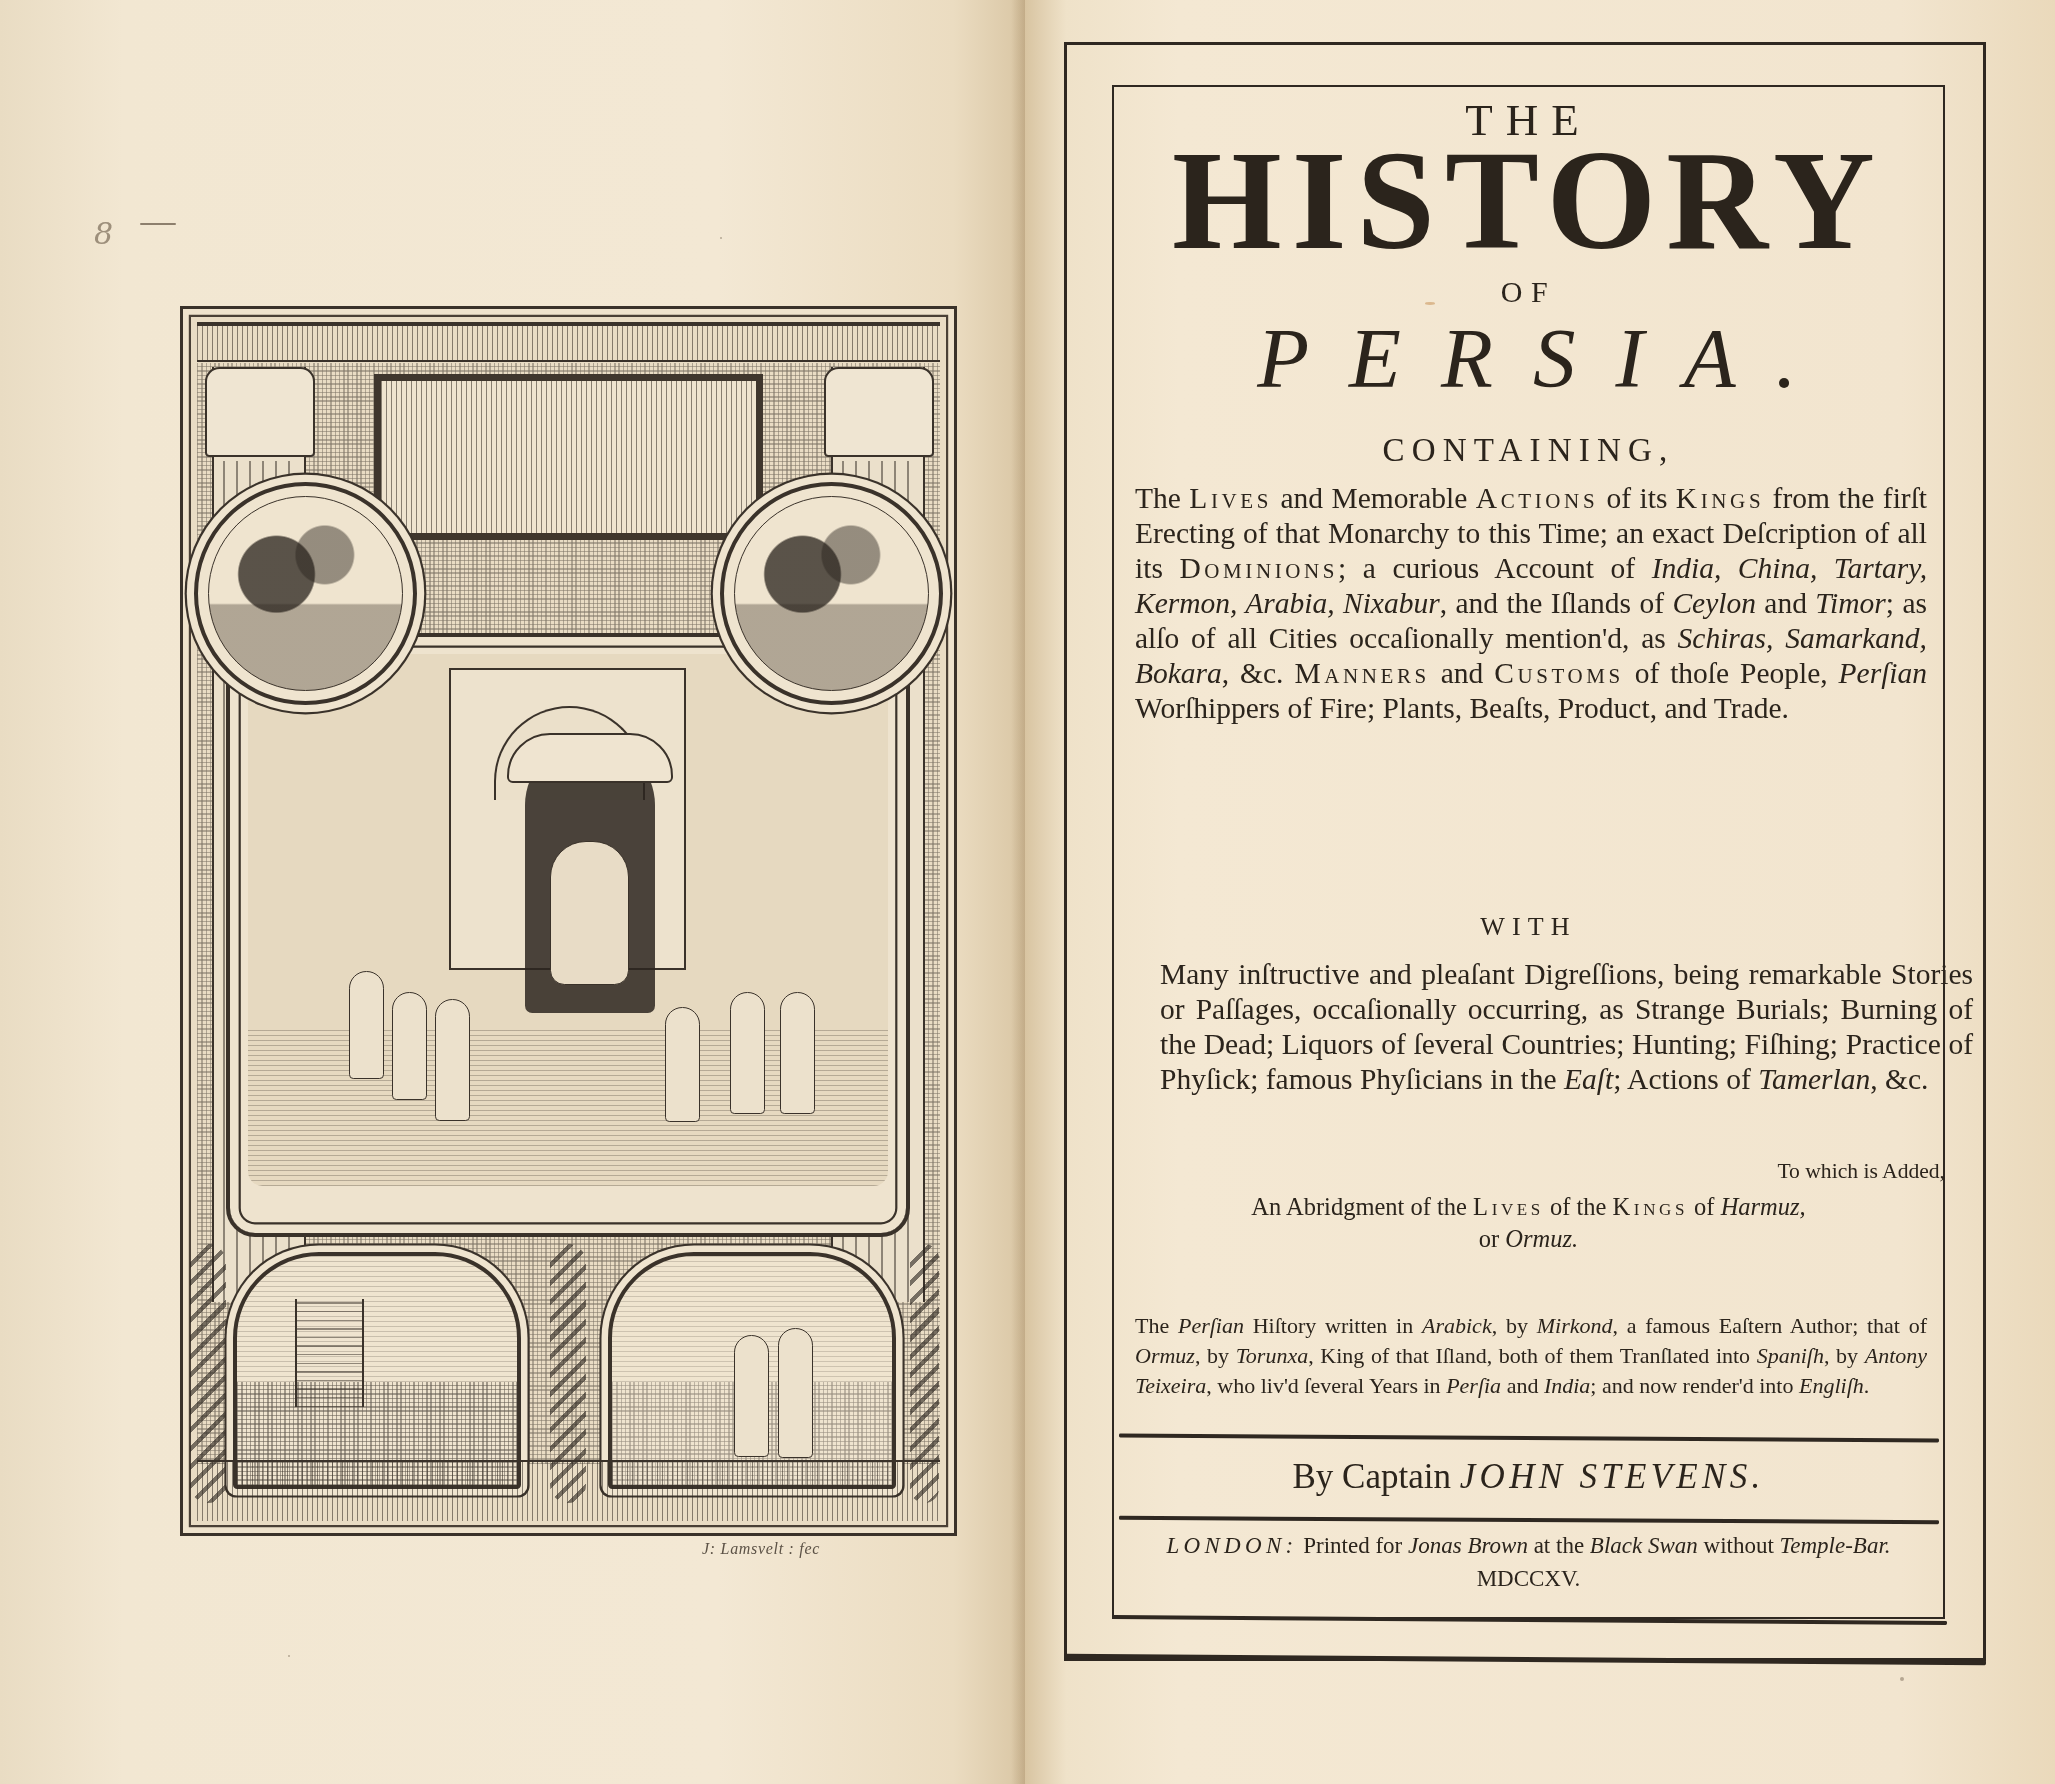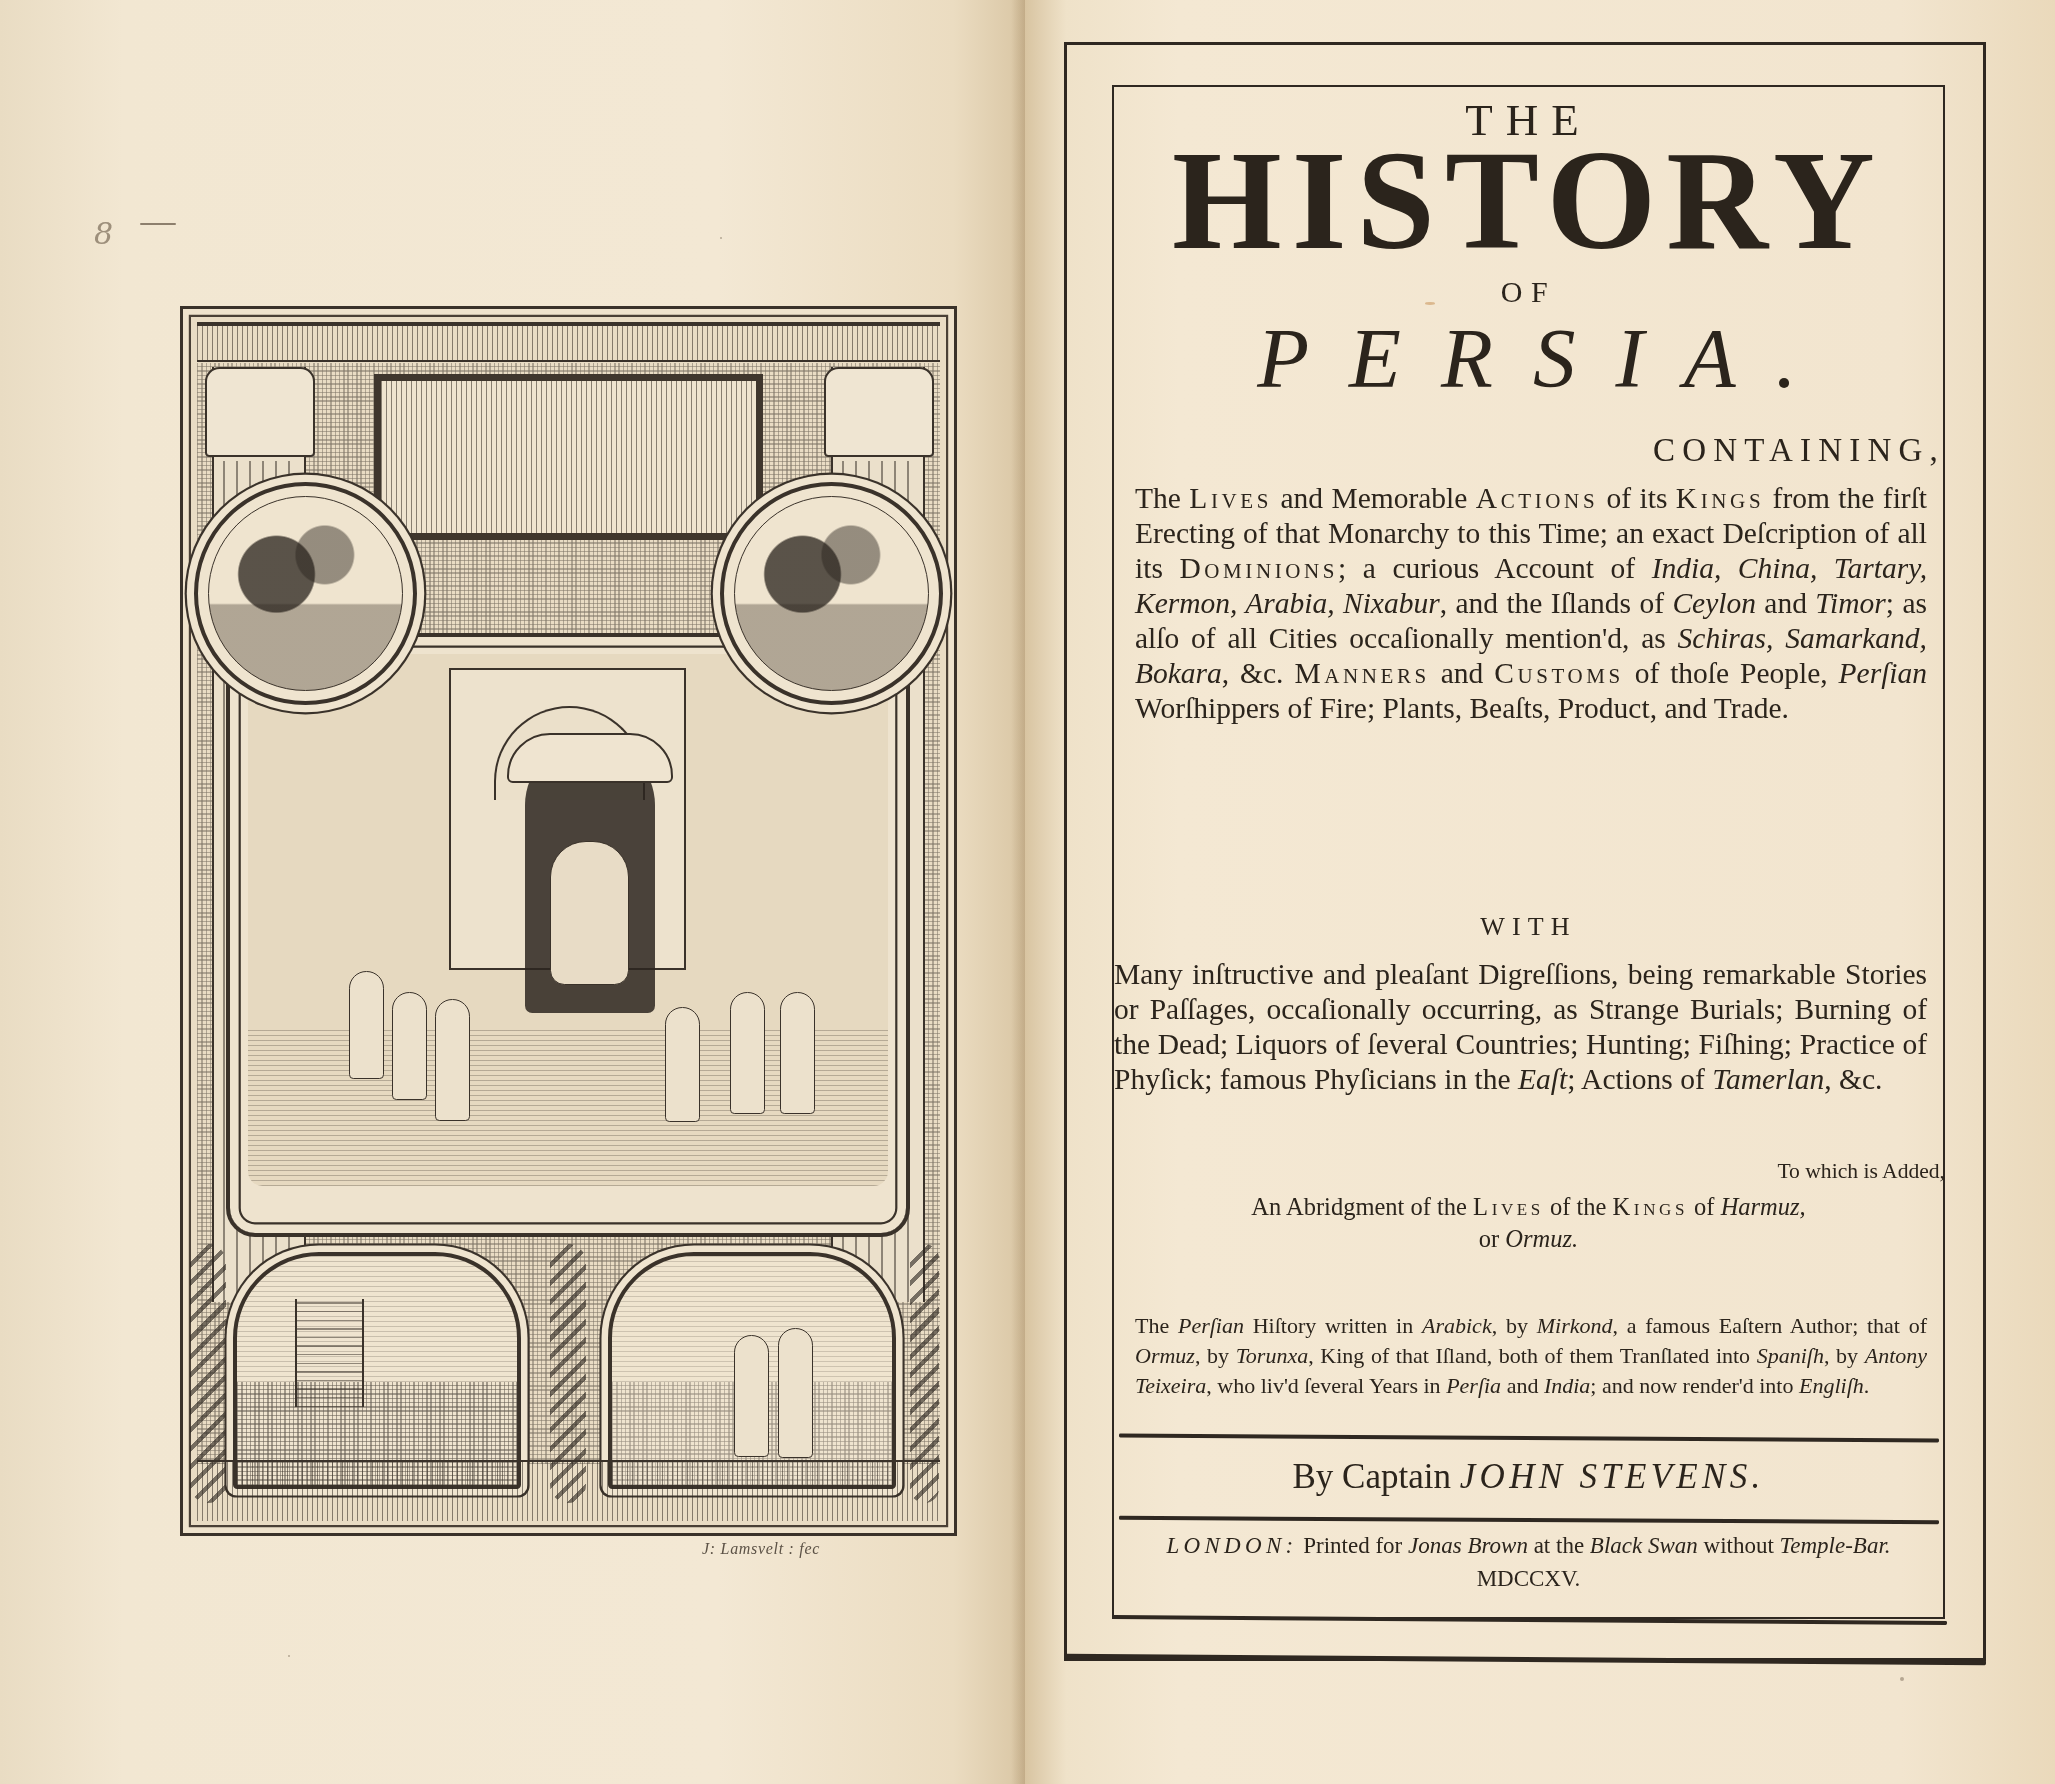--- a/index.html
+++ b/index.html
@@ -96,25 +96,25 @@
   .inner-frame {
     position:absolute; left:1112px; top:85px; width:833px; height:1534px;
     border:2.2px solid #2f2821; box-sizing:border-box;
   }
   .tp { position:absolute; left:1112px; width:833px; box-sizing:border-box; color:#2b241c; }
   .center { text-align:center; }
   .t-the { top:94px; font-size:45px; letter-spacing:13px; }
   .t-history { top:130px; font-size:141px; letter-spacing:10px; line-height:1; font-weight:bold; }
   .t-of { top:275px; font-size:30px; letter-spacing:8.6px; }
   .t-persia { top:309px; font-size:85px; letter-spacing:40px; font-style:italic; padding-left:37px; }
-  .t-containing { top:432px; font-size:33px; letter-spacing:7.2px;text-align:right; }
+  .t-containing { top:432px; font-size:33px; letter-spacing:7.2px; }
   .body-block { left:1135px; width:792px; font-size:29.5px; line-height:35px; text-align:justify; }
   .b1 { top:481px; }
   .t-with { top:912px; font-size:26px; letter-spacing:7.2px; }
-  .b2 { top:957px; left:1114px; width:813px; }
+  .b2 { top:957px; left:1160px; width:813px; }
   .t-added { top:1159px; font-size:21.6px;text-align:right; }
   .t-abridg { top:1191px; font-size:24.5px; line-height:32px; }
   .b3 { top:1270px; left:1135px; width:792px; font-size:22px; line-height:30px; text-align:justify;margin-top:41px; }
   .sc { font-variant:small-caps; letter-spacing:3.6px; }
   .it { font-style:italic; }
   .rule { position:absolute; height:3.6px; background:#2f2821; border-radius:1.4px; }
   .rule-1 { left:1119px; width:820px; top:1436px; transform:rotate(.35deg); }
   .rule-2 { left:1119px; width:820px; top:1518px; transform:rotate(.3deg); }
   .rule-3 { left:1112px; width:835px; top:1618px; transform:rotate(.4deg); }
   .rule-4 { left:1064px; width:922px; top:1657px; height:5px; transform:rotate(.4deg); }

